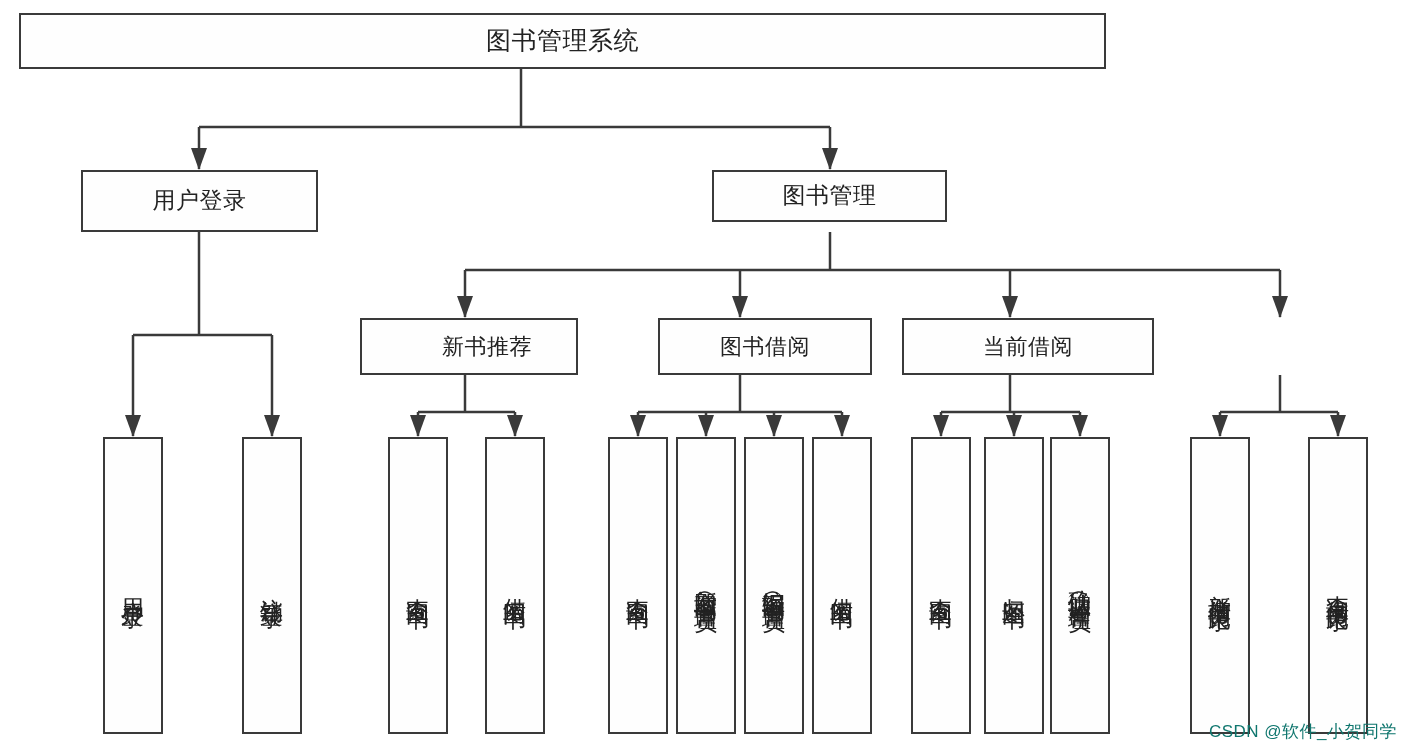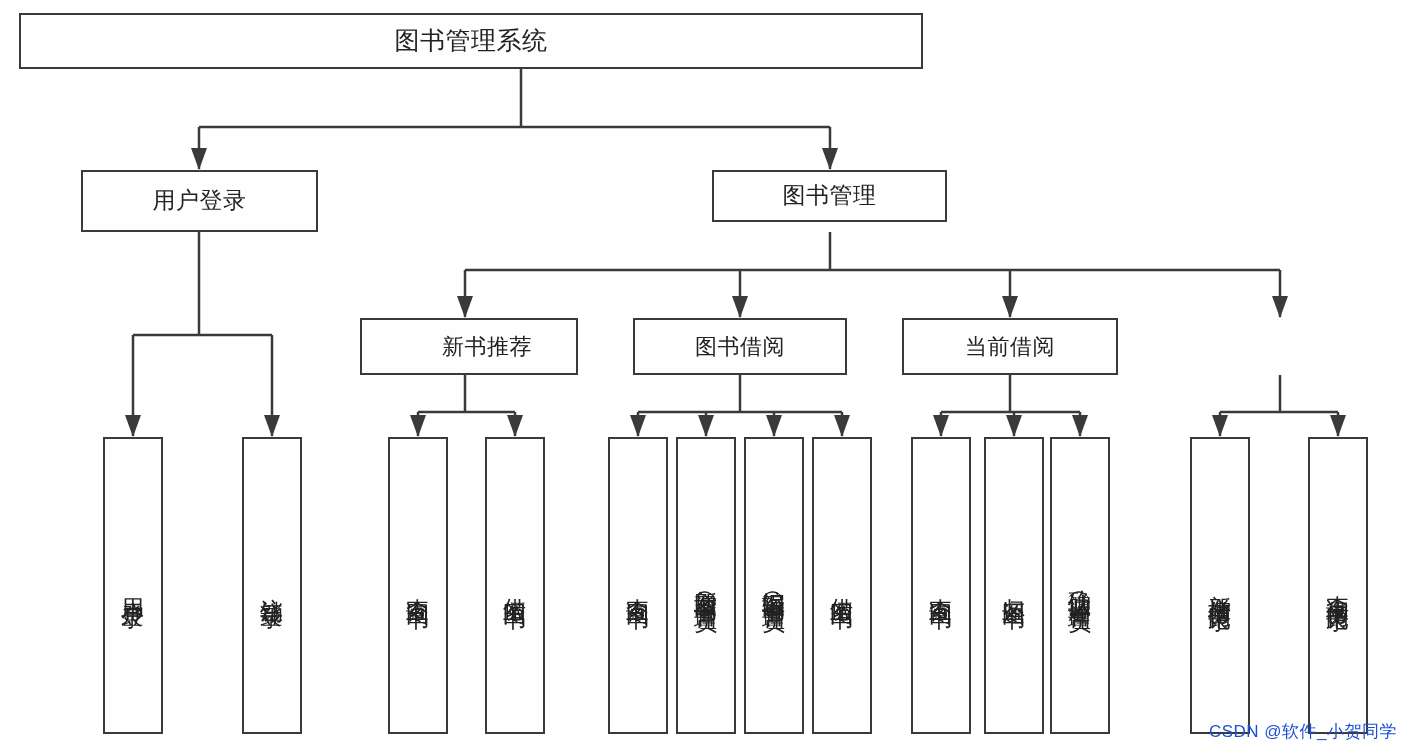--- a/index.html
+++ b/index.html
@@ -61,21 +61,21 @@
     font-size: 23px;
     line-height: 1.05;
     letter-spacing: 3px;
     white-space: nowrap;
   }
   #watermark {
     position: absolute;
     right: 8px;
     bottom: 4px;
     font-size: 17px;
-    color: #1d4ed8;
+    color: #0f766e;
     letter-spacing: 0.5px;
     white-space: nowrap;
     user-select: none;
   }
 </style>
 </head>
 <body>
 
 <div id="canvas">
 
@@ -127,38 +127,38 @@
       <line x1="1080" y1="412" x2="1080" y2="436" stroke="#3a3a3a" stroke-width="2.5"></line>
       <path d="M 1072 415 L 1088 415 L 1080 437 Z" fill="#3a3a3a"></path>
       <line x1="1280" y1="375" x2="1280" y2="412" stroke="#3a3a3a" stroke-width="2.5"></line>
       <line x1="1220" y1="412" x2="1338" y2="412" stroke="#3a3a3a" stroke-width="2.5"></line>
       <line x1="1220" y1="412" x2="1220" y2="436" stroke="#3a3a3a" stroke-width="2.5"></line>
       <path d="M 1212 415 L 1228 415 L 1220 437 Z" fill="#3a3a3a"></path>
       <line x1="1338" y1="412" x2="1338" y2="436" stroke="#3a3a3a" stroke-width="2.5"></line>
       <path d="M 1330 415 L 1346 415 L 1338 437 Z" fill="#3a3a3a"></path>
     </svg>
 
-  <div class="node lvl-root" id="n-root" style="left: 19px; top: 13px; width: 904px; height: 56px;">
+  <div class="node lvl-root" id="n-root" style="left: 19px; top: 13px; width: 1087px; height: 56px;">
     <span class="lbl">图书管理系统</span>
   </div>
 
   <div class="node lvl-main" id="n-main-0" style="left: 81px; top: 170px; width: 237px; height: 62px;">
     <span class="lbl">用户登录</span>
   </div>
   <div class="node lvl-main" id="n-main-1" style="left: 712px; top: 170px; width: 235px; height: 52px;">
     <span class="lbl">图书管理</span>
   </div>
 
   <div class="node lvl-sub" id="n-sub-0" style="left: 360px; top: 318px; width: 218px; height: 57px; padding-left: 36px;">
     <span class="lbl">新书推荐</span>
   </div>
-  <div class="node lvl-sub" id="n-sub-1" style="left: 633px; top: 318px; width: 214px; height: 57px;">
+  <div class="node lvl-sub" id="n-sub-1" style="left: 658px; top: 318px; width: 214px; height: 57px;">
     <span class="lbl">图书借阅</span>
   </div>
-  <div class="node lvl-sub" id="n-sub-2" style="left: 902px; top: 318px; width: 216px; height: 57px;">
+  <div class="node lvl-sub" id="n-sub-2" style="left: 902px; top: 318px; width: 252px; height: 57px;">
     <span class="lbl">当前借阅</span>
   </div>
 
   <div class="node lvl-leaf" id="n-leaf-0" style="left: 103px; top: 437px; width: 60px; height: 297px;">
     <span class="lbl">用户登录</span>
   </div>
   <div class="node lvl-leaf" id="n-leaf-1" style="left: 242px; top: 437px; width: 60px; height: 297px;">
     <span class="lbl">注销登录</span>
   </div>
   <div class="node lvl-leaf" id="n-leaf-2" style="left: 388px; top: 437px; width: 60px; height: 297px;">

